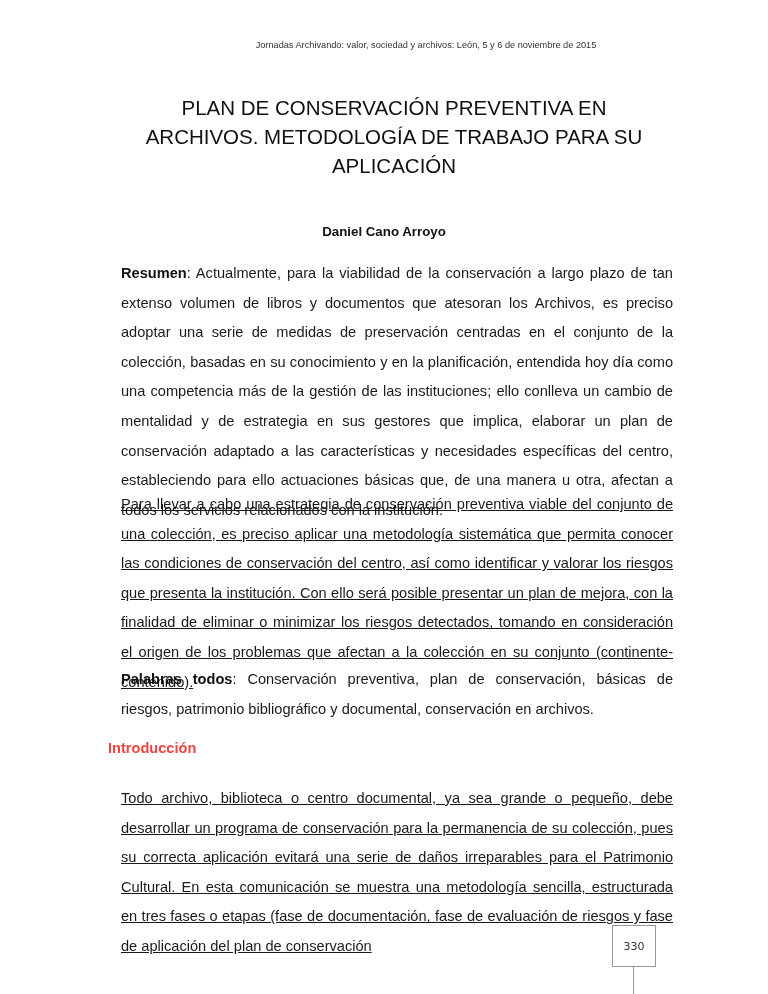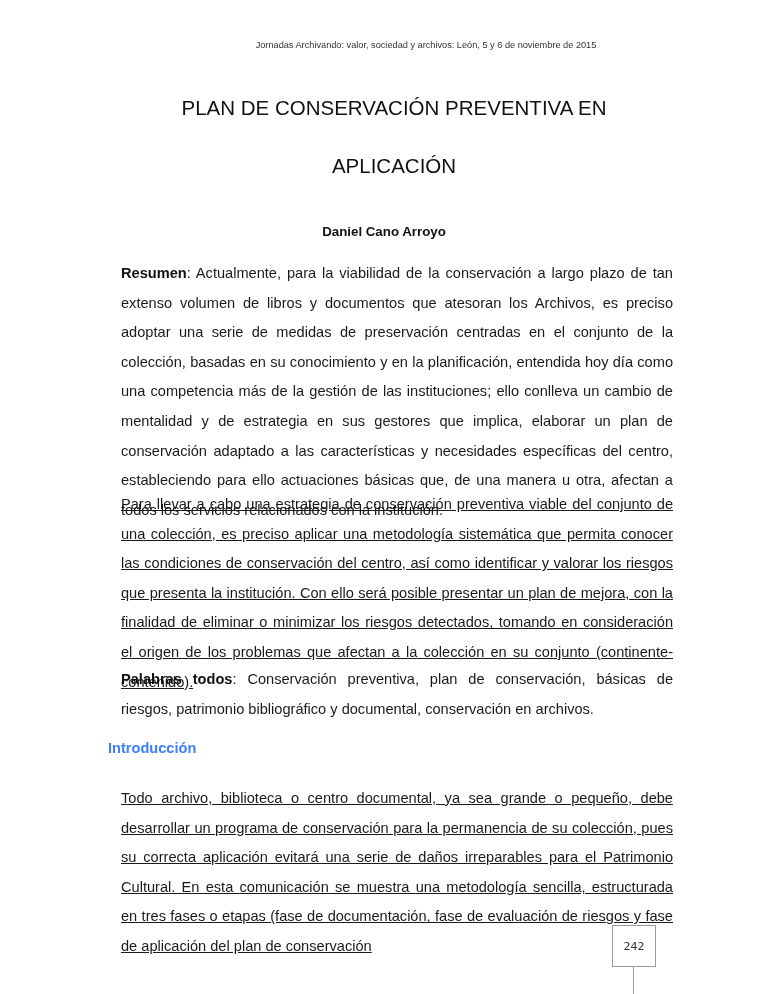--- a/index.html
+++ b/index.html
@@ -10,45 +10,45 @@
   .title { position: absolute; top: 83px; left: 108px; width: 552px; text-align: center;
          font-weight: normal; font-size: 20.5px; line-height: 29px; color: #111; margin: 10px; }
   .author { position: absolute; top: 204px; left: 108px; width: 552px; text-align: center;
          font-weight: bold; font-size: 13.3px; color: #111; margin-top: 20px; }
   .body-block { position: absolute; left: 108px; width: 552px; font-size: 14.6px;
          line-height: 29.6px; text-align: justify; margin: 13px; color: #1a1a1a; }
   .body-block b { color: #111; }
   .p1 { top: 246px; }
   .p2 { top: 477px; text-decoration: underline; }
   .p3 { top: 652px; }
-  .heading { position: absolute; left: 108px; top: 740px; font-weight: bold; font-size: 14.6px; color: #3b82f6; }
+  .heading { position: absolute; left: 108px; top: 740px; font-weight: bold; font-size: 14.6px; color: #ef4444; }
   .p4 { top: 756px; text-decoration: underline; }
   .page-box { position: absolute; left: 612px; top: 925px; width: 44px; height: 42px;
          border: 1px solid #9a9a9a; box-sizing: border-box; display: flex; align-items: center;
          justify-content: center; font-size: 11px; color: #333; font-family: "DejaVu Sans", sans-serif; }
   .page-stem { position: absolute; left: 633px; top: 967px; width: 1px; height: 27px; background: #9a9a9a; }
 </style>
 </head>
 <body>
 
 <div class="running-header">Jornadas Archivando: valor, sociedad y archivos: León, 5 y 6 de noviembre de 2015</div>
 
 <h1 class="title">
   <span>PLAN DE CONSERVACIÓN PREVENTIVA EN</span><br>
-  <br>
+  <span>ARCHIVOS. METODOLOGÍA DE TRABAJO PARA SU</span><br>
   <span>APLICACIÓN</span>
 </h1>
 
 <div class="author">Daniel Cano Arroyo</div>
 
 <p class="body-block p1"><b>Resumen</b><span>: Actualmente, para la viabilidad de la conservación a largo plazo de tan extenso volumen de libros y documentos que atesoran los Archivos, es preciso adoptar una serie de medidas de preservación centradas en el conjunto de la colección, basadas en su conocimiento y en la planificación, entendida hoy día como una competencia más de la gestión de las instituciones; ello conlleva un cambio de mentalidad y de estrategia en sus gestores que implica, elaborar un plan de conservación adaptado a las características y necesidades específicas del centro, estableciendo para ello actuaciones básicas que, de una manera u otra, afectan a todos los servicios relacionados con la institución.</span></p>
 
 <p class="body-block p2">Para llevar a cabo una estrategia de conservación preventiva viable del conjunto de una colección, es preciso aplicar una metodología sistemática que permita conocer las condiciones de conservación del centro, así como identificar y valorar los riesgos que presenta la institución. Con ello será posible presentar un plan de mejora, con la finalidad de eliminar o minimizar los riesgos detectados, tomando en consideración el origen de los problemas que afectan a la colección en su conjunto (continente-contenido).</p>
 
 <p class="body-block p3"><b>Palabras todos</b><span>: Conservación preventiva, plan de conservación, básicas de riesgos, patrimonio bibliográfico y documental, conservación en archivos.</span></p>
 
 <div class="heading">Introducción</div>
 <p class="body-block p4" style="top:771px;">Todo archivo, biblioteca o centro documental, ya sea grande o pequeño, debe desarrollar un programa de conservación para la permanencia de su colección, pues su correcta aplicación evitará una serie de daños irreparables para el Patrimonio Cultural. En esta comunicación se muestra una metodología sencilla, estructurada en tres fases o etapas (fase de documentación, fase de evaluación de riesgos y fase de aplicación del plan de conservación</p>
 
 <div class="page-box">
-    <span>242</span>
+    <span>330</span>
   </div>
 <div class="page-stem"></div>
 
 </body></html>

